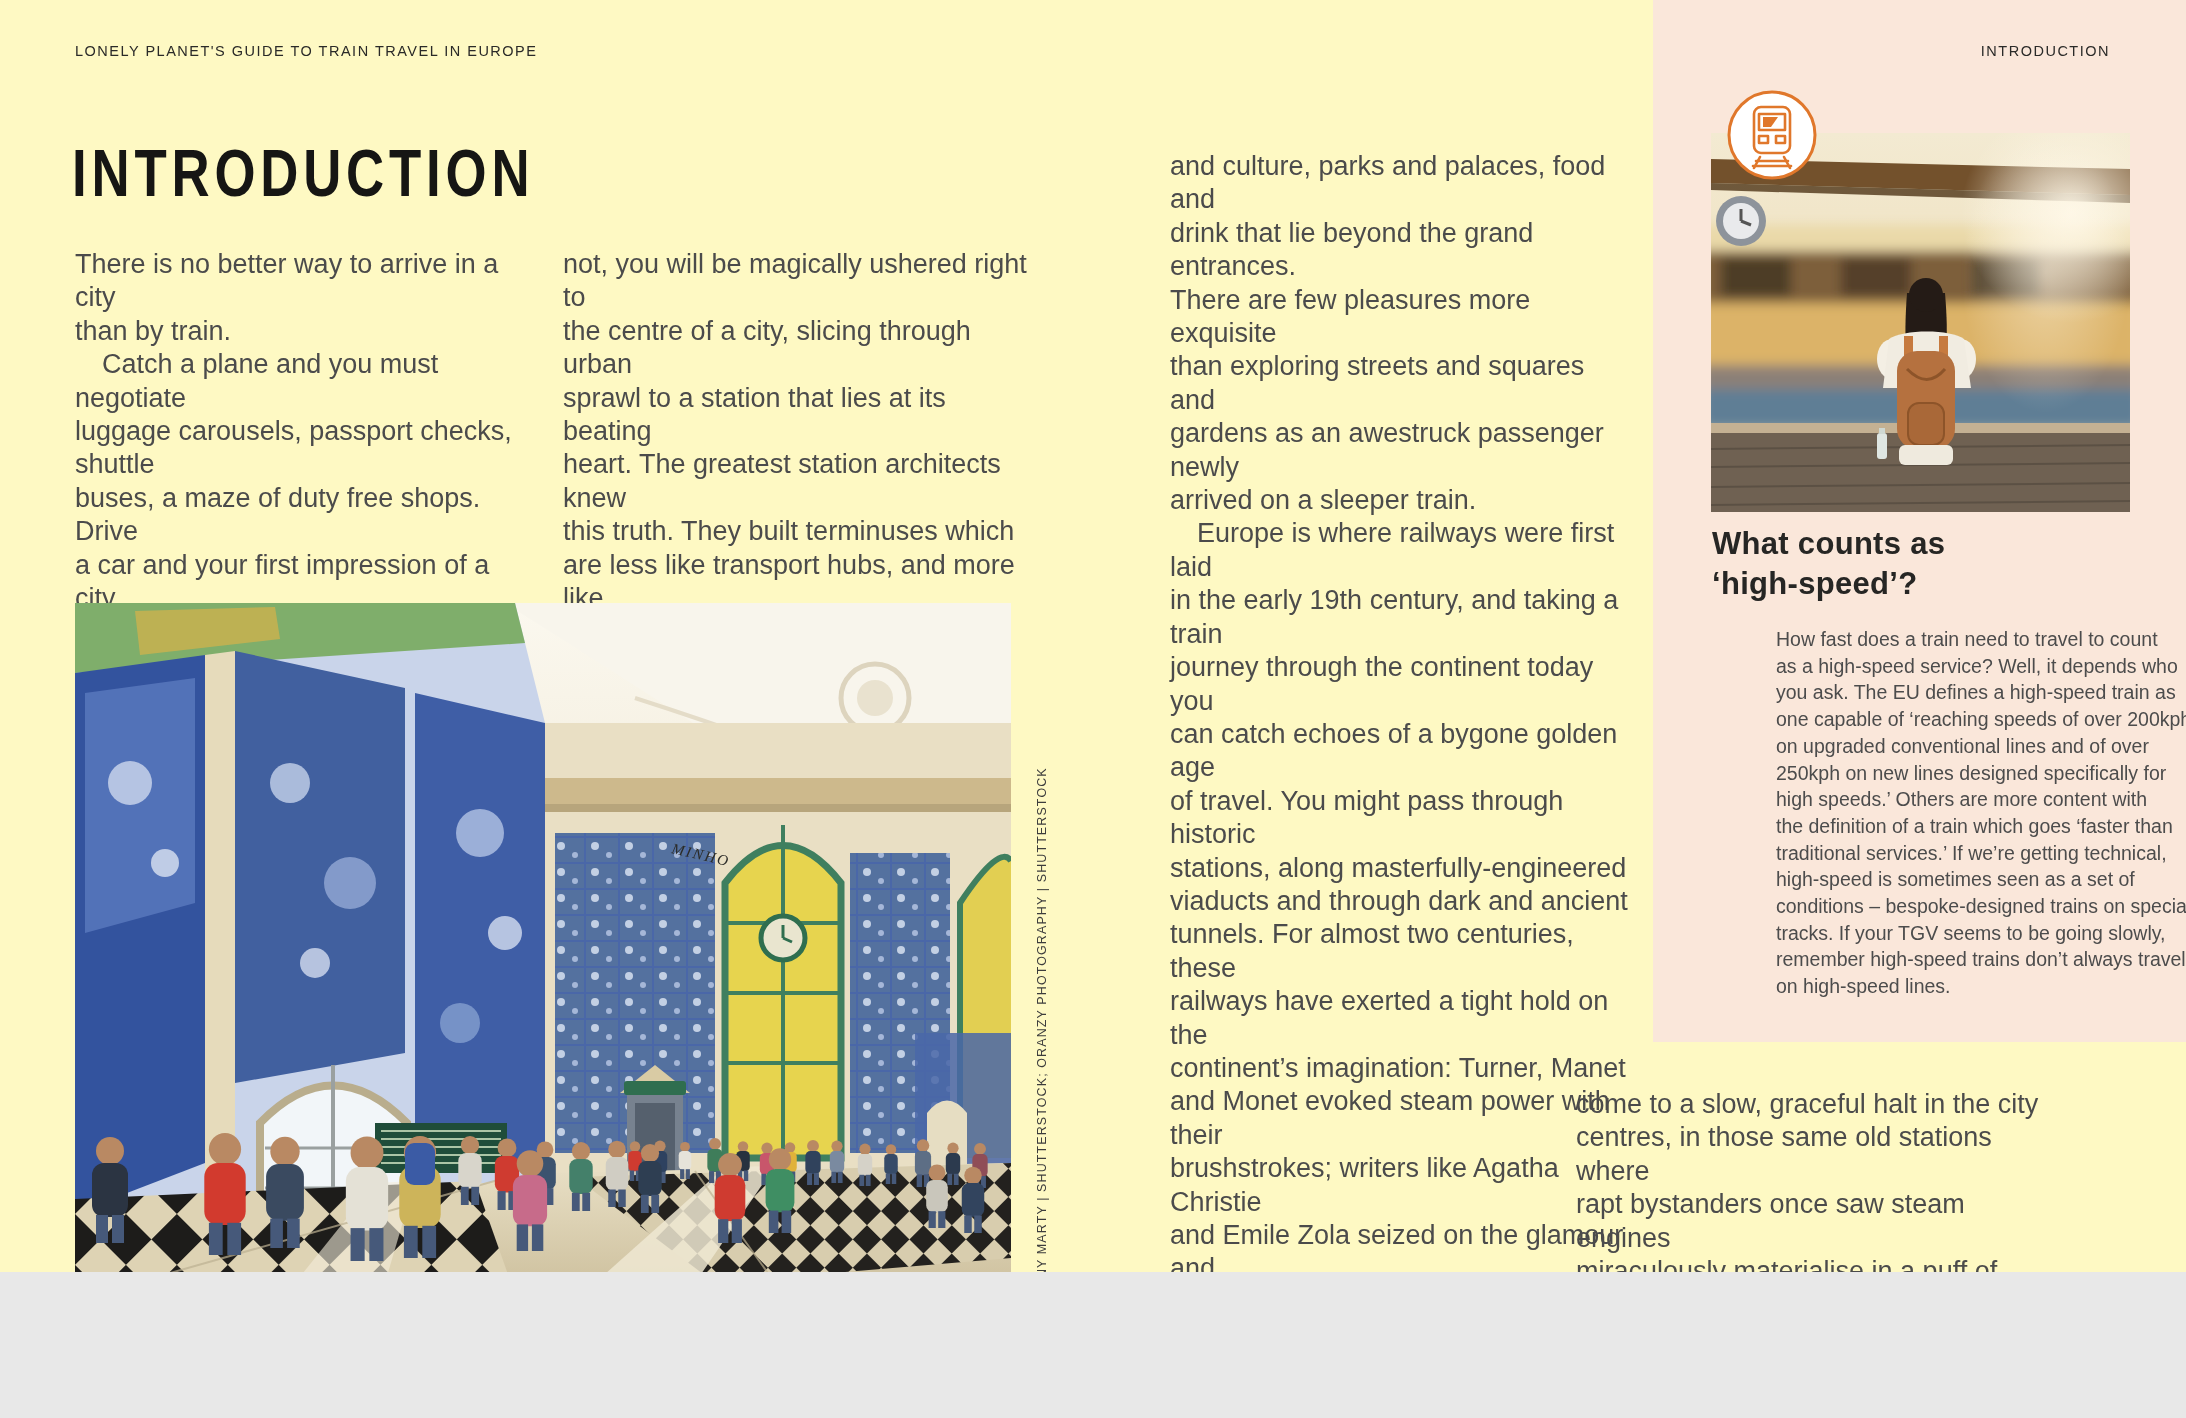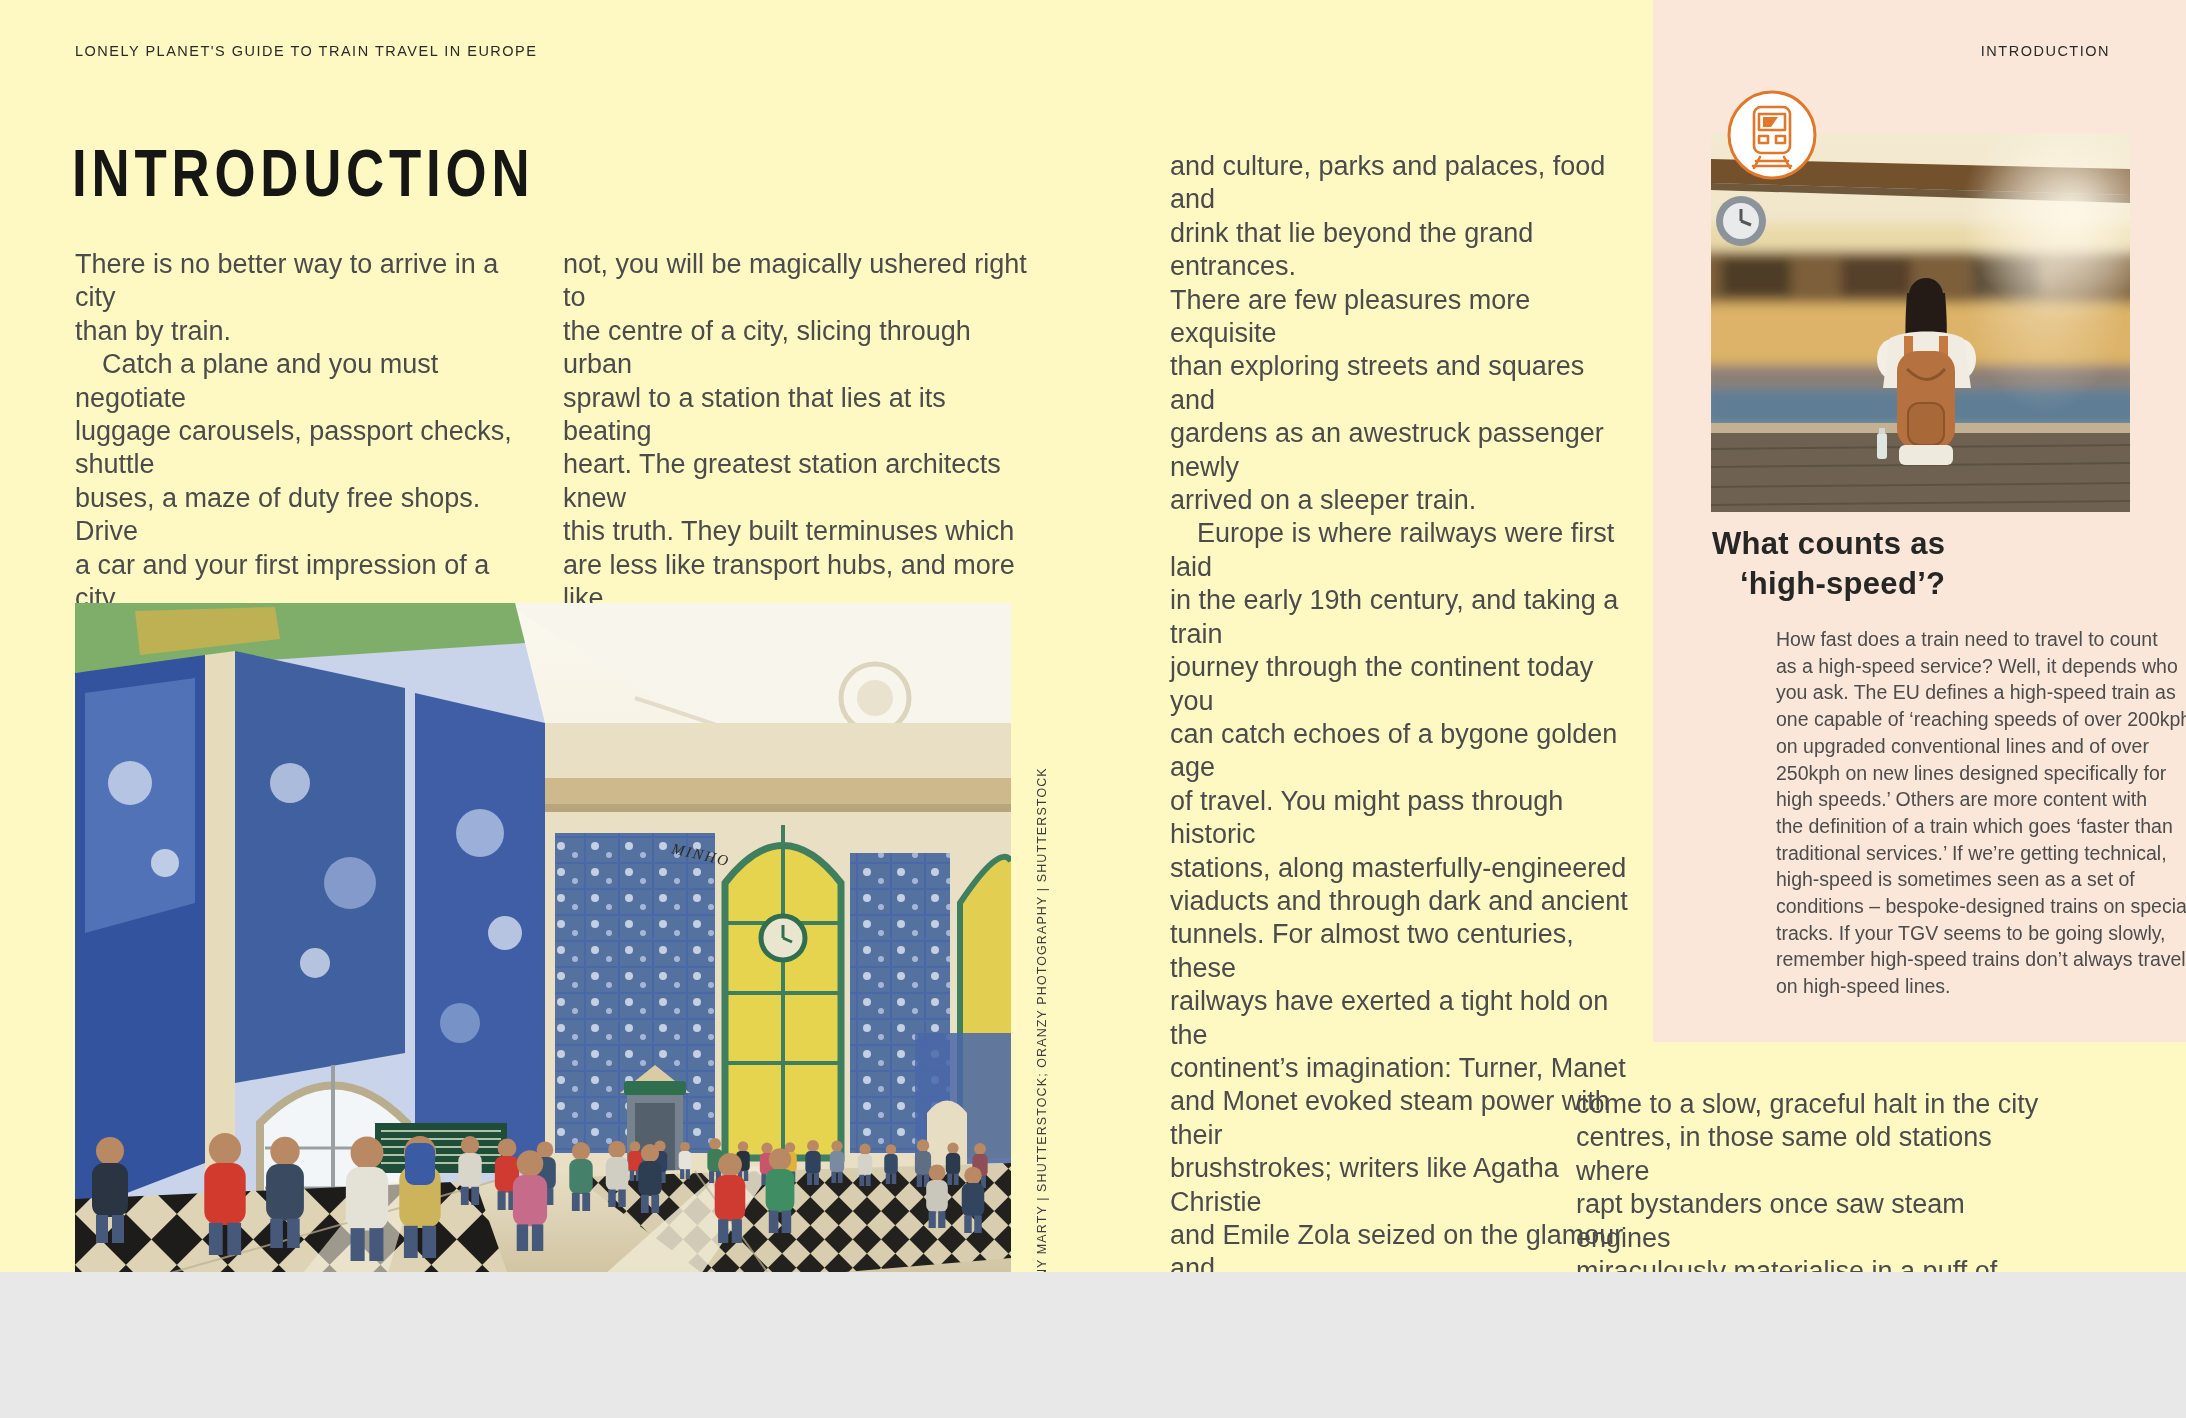--- a/index.html
+++ b/index.html
@@ -10,21 +10,21 @@
   .runhead{font-size:14.5px;font-weight:500;letter-spacing:1.5px;color:#2a2a28;line-height:1;}
   .title{left:72px;top:140px;font-weight:900;font-size:66px;line-height:1;letter-spacing:6px;
          color:#161614;transform:scaleX(.8);transform-origin:0 0;white-space:nowrap;}
   .bodycol{font-weight:300;font-size:27px;line-height:33.4px;color:#4b4b4b;white-space:pre-line;}
   .caption{left:75px;top:1293px;width:900px;font-style:italic;font-size:17.5px;color:#4f4f4f;}
   .caption .roman{font-style:normal;}
   .pagenum{font-size:15px;color:#333;line-height:1;}
   .credit{left:1036px;top:1322px;font-size:12.5px;letter-spacing:1.1px;color:#3c3c3c;
           transform:rotate(-90deg);transform-origin:0 0;white-space:nowrap;line-height:1;}
   .sidebar-head{left:1712px;top:524px;font-weight:700;font-size:31px;line-height:40px;
-                color:#262624;letter-spacing:.3px;white-space:pre-line;text-align:right;}
+                color:#262624;letter-spacing:.3px;white-space:pre-line;}
   .sidebar-body{left:1776px;top:626px;width:444px;font-weight:300;font-size:19.5px;
                 line-height:26.7px;color:#4c4c4c;white-space:pre-line;}
   .photo-frame{display:block;}
 </style>
 </head>
 <body>
 
 <div class="spread">
 
   <div class="abs peach-panel"></div>

